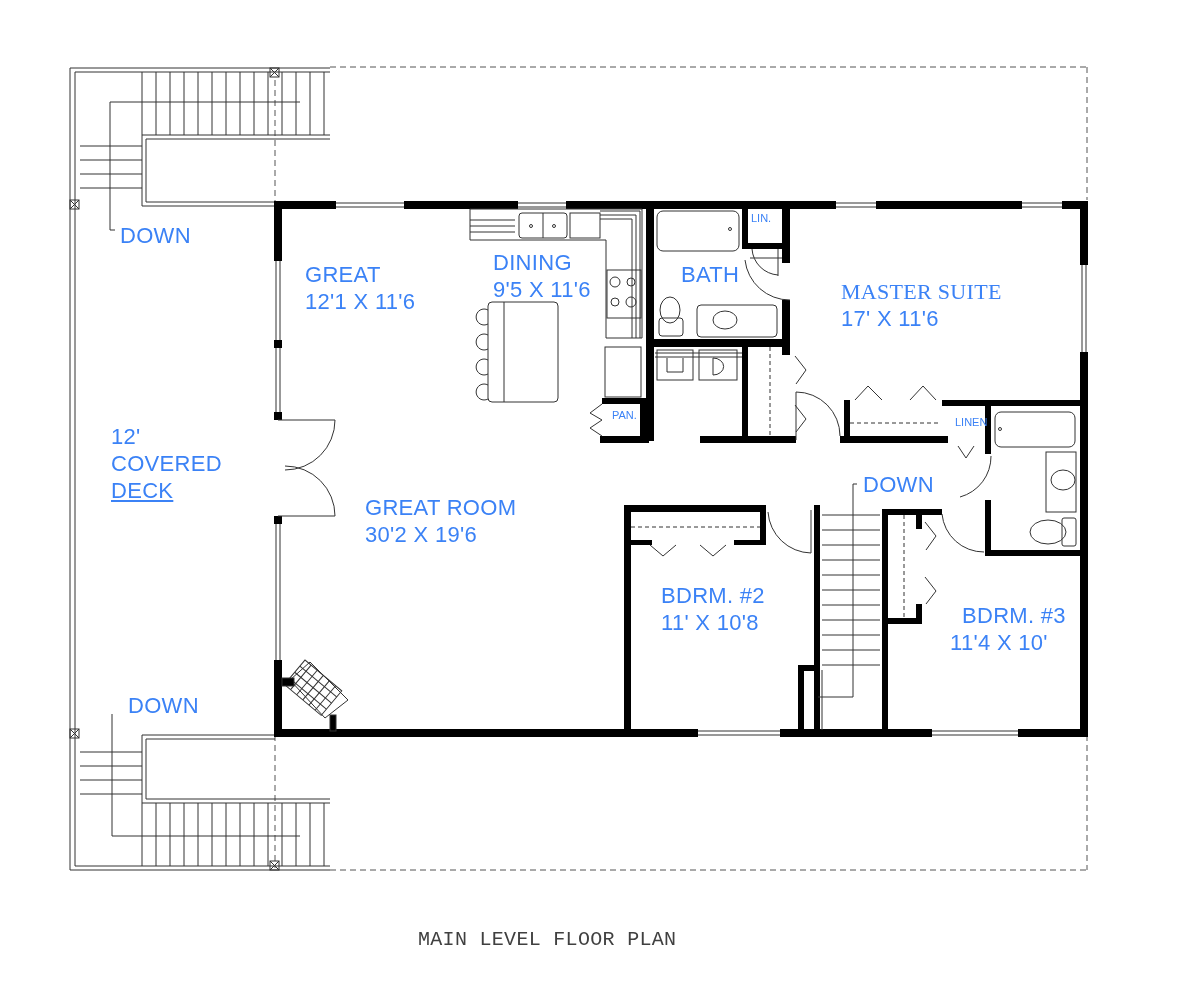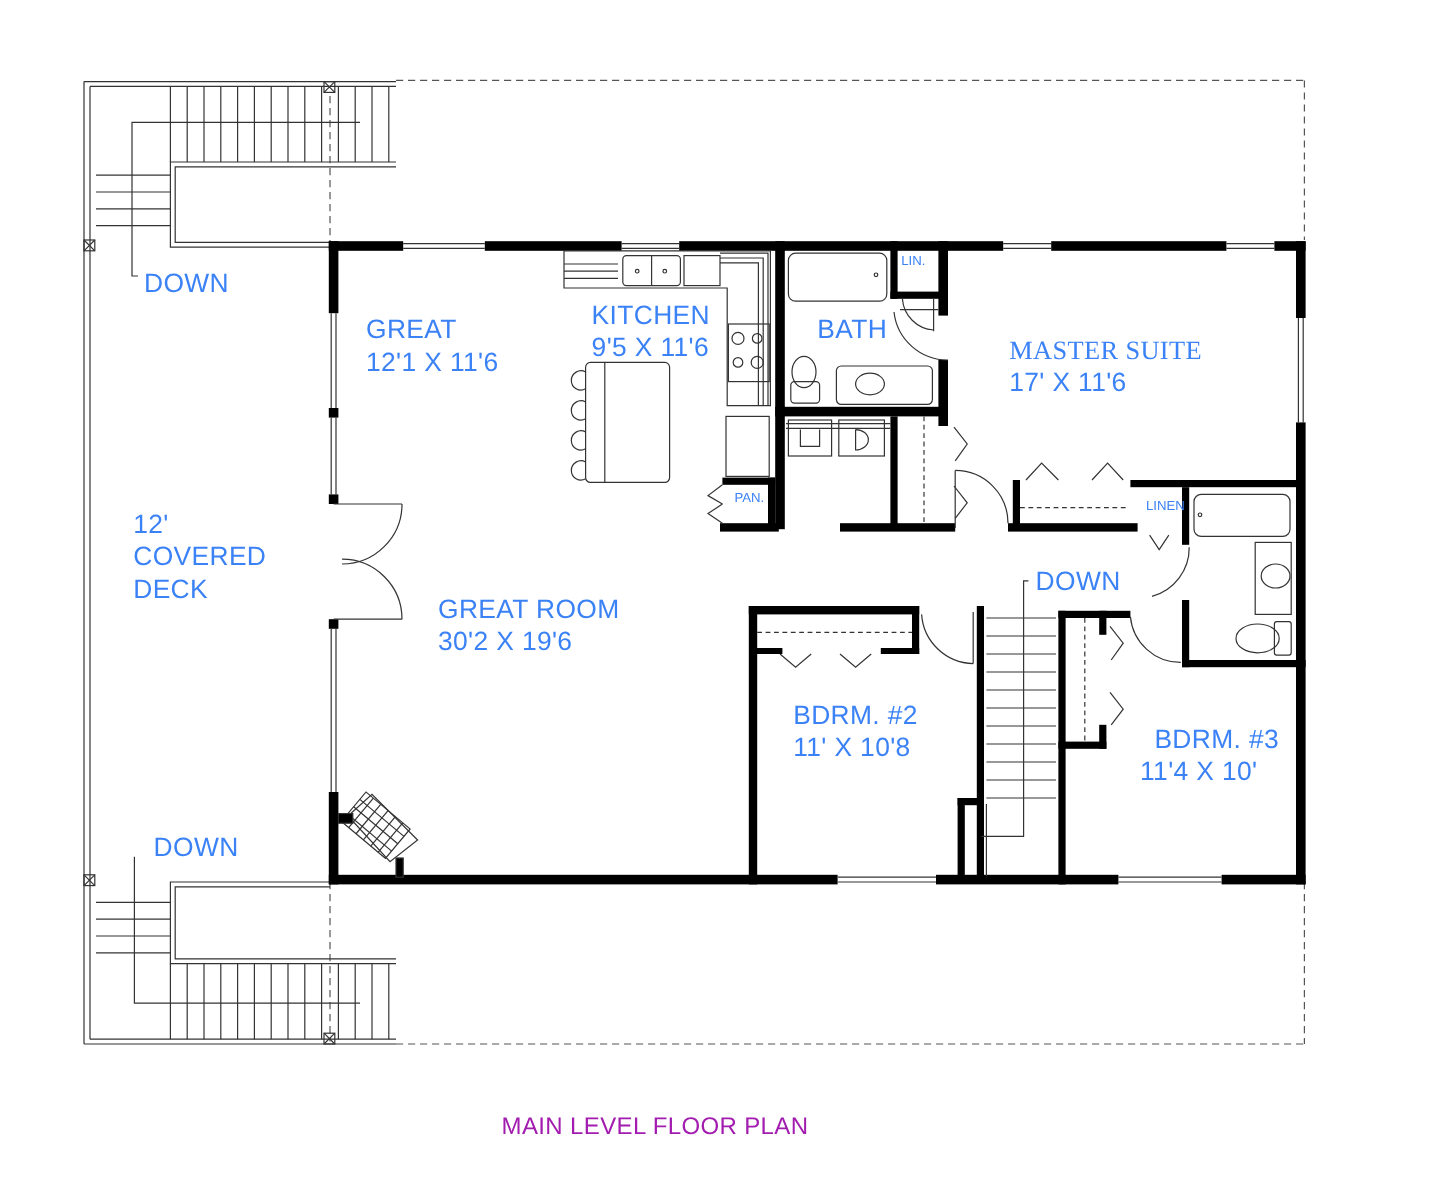--- a/index.html
+++ b/index.html
@@ -1,20 +1,20 @@
 <!DOCTYPE html>
 <html><head>
 <meta charset="utf-8">
 <style>
   html, body { margin: 0; padding: 0; background: #ffffff; }
   body { width: 1200px; height: 992px; position: relative; overflow: hidden; font-family: "Liberation Sans", sans-serif; }
   #plan { position: absolute; left: 0; top: 0; }
   .lbl { position: absolute; color: #3b82f6; font-family: "Liberation Sans", sans-serif; font-size: 22px; line-height: 26px; white-space: nowrap; letter-spacing: 0.3px; }
   .sm { font-size: 11px; line-height: 13px; letter-spacing: 0; }
-  .title { position: absolute; left: 418px; top: 928px; font-size: 20px; color: #a21caf; letter-spacing: 0.3px; }
+  .title { position: absolute; left: 418px; top: 928px; font-size: 20px; color: #404040; letter-spacing: 0.3px; font-family: Liberation Mono, monospace; }
 </style>
 </head>
 <body>
 
 <svg id="plan" width="1200" height="992" viewBox="0 0 1200 992" xmlns="http://www.w3.org/2000/svg">
 
   <g fill="none" stroke="#555" stroke-width="1" stroke-dasharray="6,4">
     <line x1="330" y1="67" x2="1087" y2="67"></line>
     <line x1="1087" y1="67" x2="1087" y2="200"></line>
     <line x1="1087" y1="735" x2="1087" y2="870"></line>
@@ -320,26 +320,26 @@
     <rect x="282" y="678" width="12" height="8" fill="#000"></rect>
     <rect x="330" y="715" width="6" height="16" fill="#000"></rect>
   </g>
 </svg>
 
 <div class="lbl" style="left:120px;top:223px;">DOWN</div>
 <div class="lbl" style="left:128px;top:693px;">DOWN</div>
 
 <div class="lbl" style="left:111px;top:424px;">12'</div>
 <div class="lbl" style="left:111px;top:451px;">COVERED</div>
-<div class="lbl" style="left:111px;top:478px;">DECK</div>
+<div class="lbl" style="left:111px;top:478px;text-decoration:underline;">DECK</div>
 
 <div class="lbl" style="left:305px;top:262px;">GREAT</div>
 <div class="lbl" style="left:305px;top:289px;">12'1 X 11'6</div>
 
-<div class="lbl" style="left:493px;top:250px;">KITCHEN</div>
+<div class="lbl" style="left:493px;top:250px;">DINING</div>
 <div class="lbl" style="left:493px;top:277px;">9'5 X 11'6</div>
 
 <div class="lbl" style="left:681px;top:262px;">BATH</div>
 
 <div class="lbl" style="left:841px;top:279px;font-family:Liberation Serif, serif;">MASTER SUITE</div>
 <div class="lbl" style="left:841px;top:306px;">17' X 11'6</div>
 
 <div class="lbl" style="left:365px;top:495px;">GREAT ROOM</div>
 <div class="lbl" style="left:365px;top:522px;">30'2 X 19'6</div>
 

